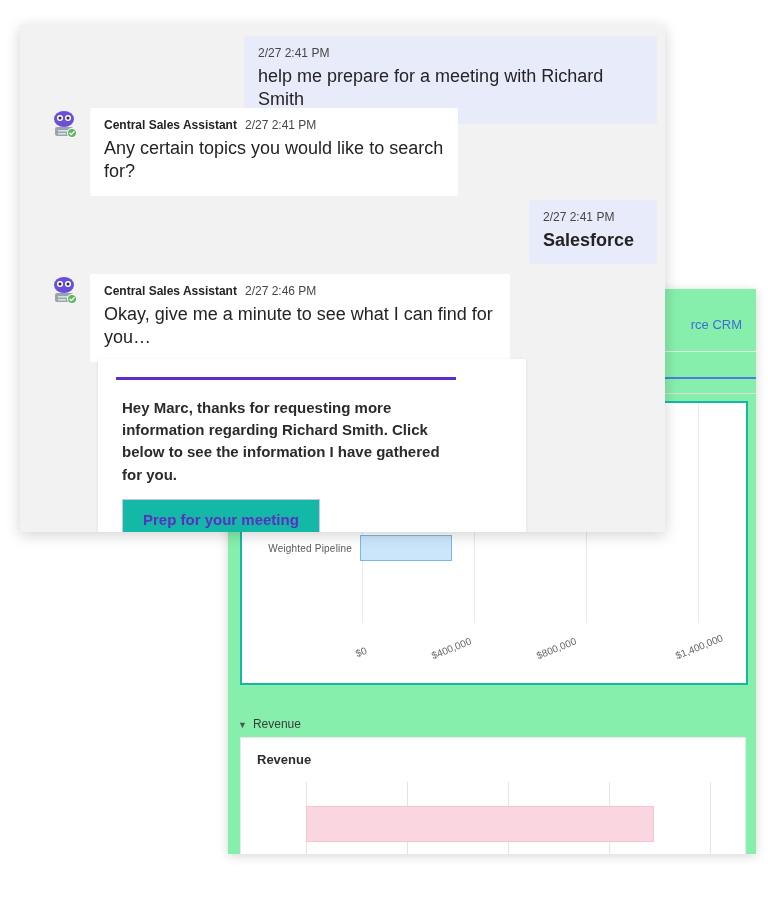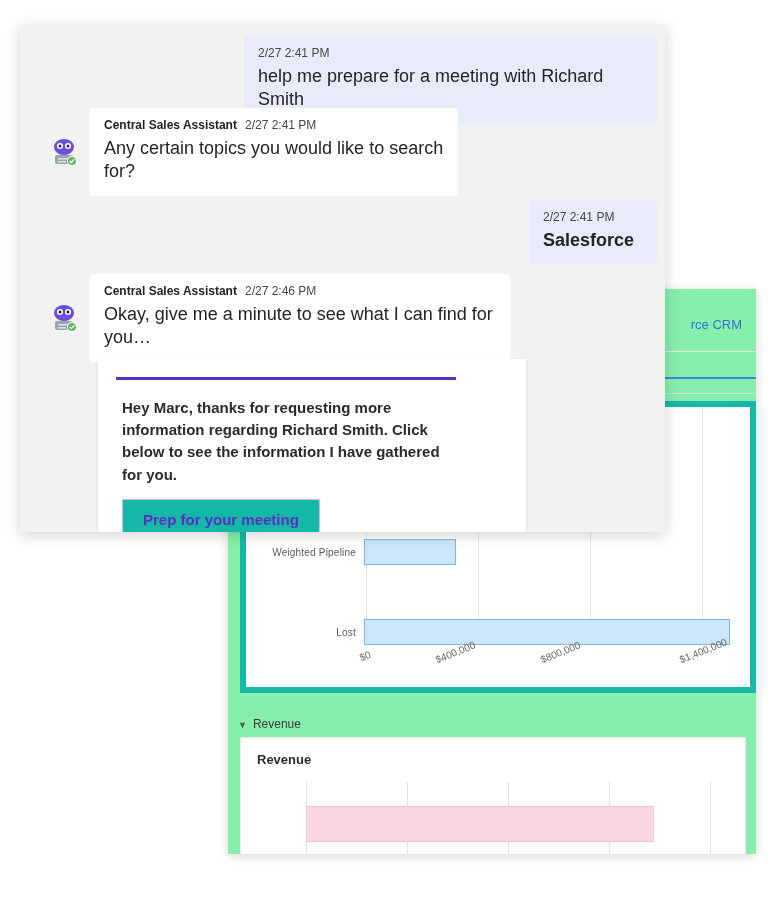--- a/index.html
+++ b/index.html
@@ -56,21 +56,21 @@
     height: 1px;
     background: #dcdcdc;
   }
 
   .chart-card {
     position: absolute;
     left: 12px;
     top: 112px;
     width: 504px;
     height: 280px;
-    border: 6px solid #14b8a6;
+    border: 2px solid #14b8a6;
     background: #fff;
     overflow: hidden;
   }
   .bar-chart {
     position: absolute;
     left: 0;
     top: 0;
     width: 100%;
     height: 100%;
   }
@@ -166,21 +166,21 @@
     top: 25px;
     width: 645px;
     height: 507px;
     background: #f2f2f2;
     box-shadow: 0 3px 14px rgba(0,0,0,0.18);
     overflow: hidden;
   }
   .msg-row {
     position: absolute;
     display: flex;
-    align-items: center;
+    align-items: flex-start;
   }
   .bubble {
     border-radius: 2px;
     padding: 10px 14px 12px 14px;
     box-sizing: border-box;
   }
   .bubble-user {
     background: #e8ebfa;
   }
   .bubble-bot {
@@ -274,24 +274,20 @@
     <div class="bar-chart">
 
       <div class="grid-v" style="left:120px;"></div>
       <div class="grid-v" style="left:232px;"></div>
       <div class="grid-v" style="left:344px;"></div>
       <div class="grid-v" style="left:456px;"></div>
 
       <div class="bar-row" style="left:0; top:132px;">
         <div class="bar-label">Weighted Pipeline</div>
         <div class="bar-fill" style="width:92px;"></div>
-      </div>
-      <div class="bar-row" style="left:0; top:212px;">
-        <div class="bar-label">Lost</div>
-        <div class="bar-fill" style="width:366px;"></div>
       </div>
 
       <div class="axis-tick" style="left:112px; top:246px;">$0</div>
       <div class="axis-tick" style="left:188px; top:248px;">$400,000</div>
       <div class="axis-tick" style="left:293px; top:248px;">$800,000</div>
       <div class="axis-tick" style="left:432px; top:248px;">$1,400,000</div>
     </div>
   </div>
 
   <div class="revenue-toggle">

